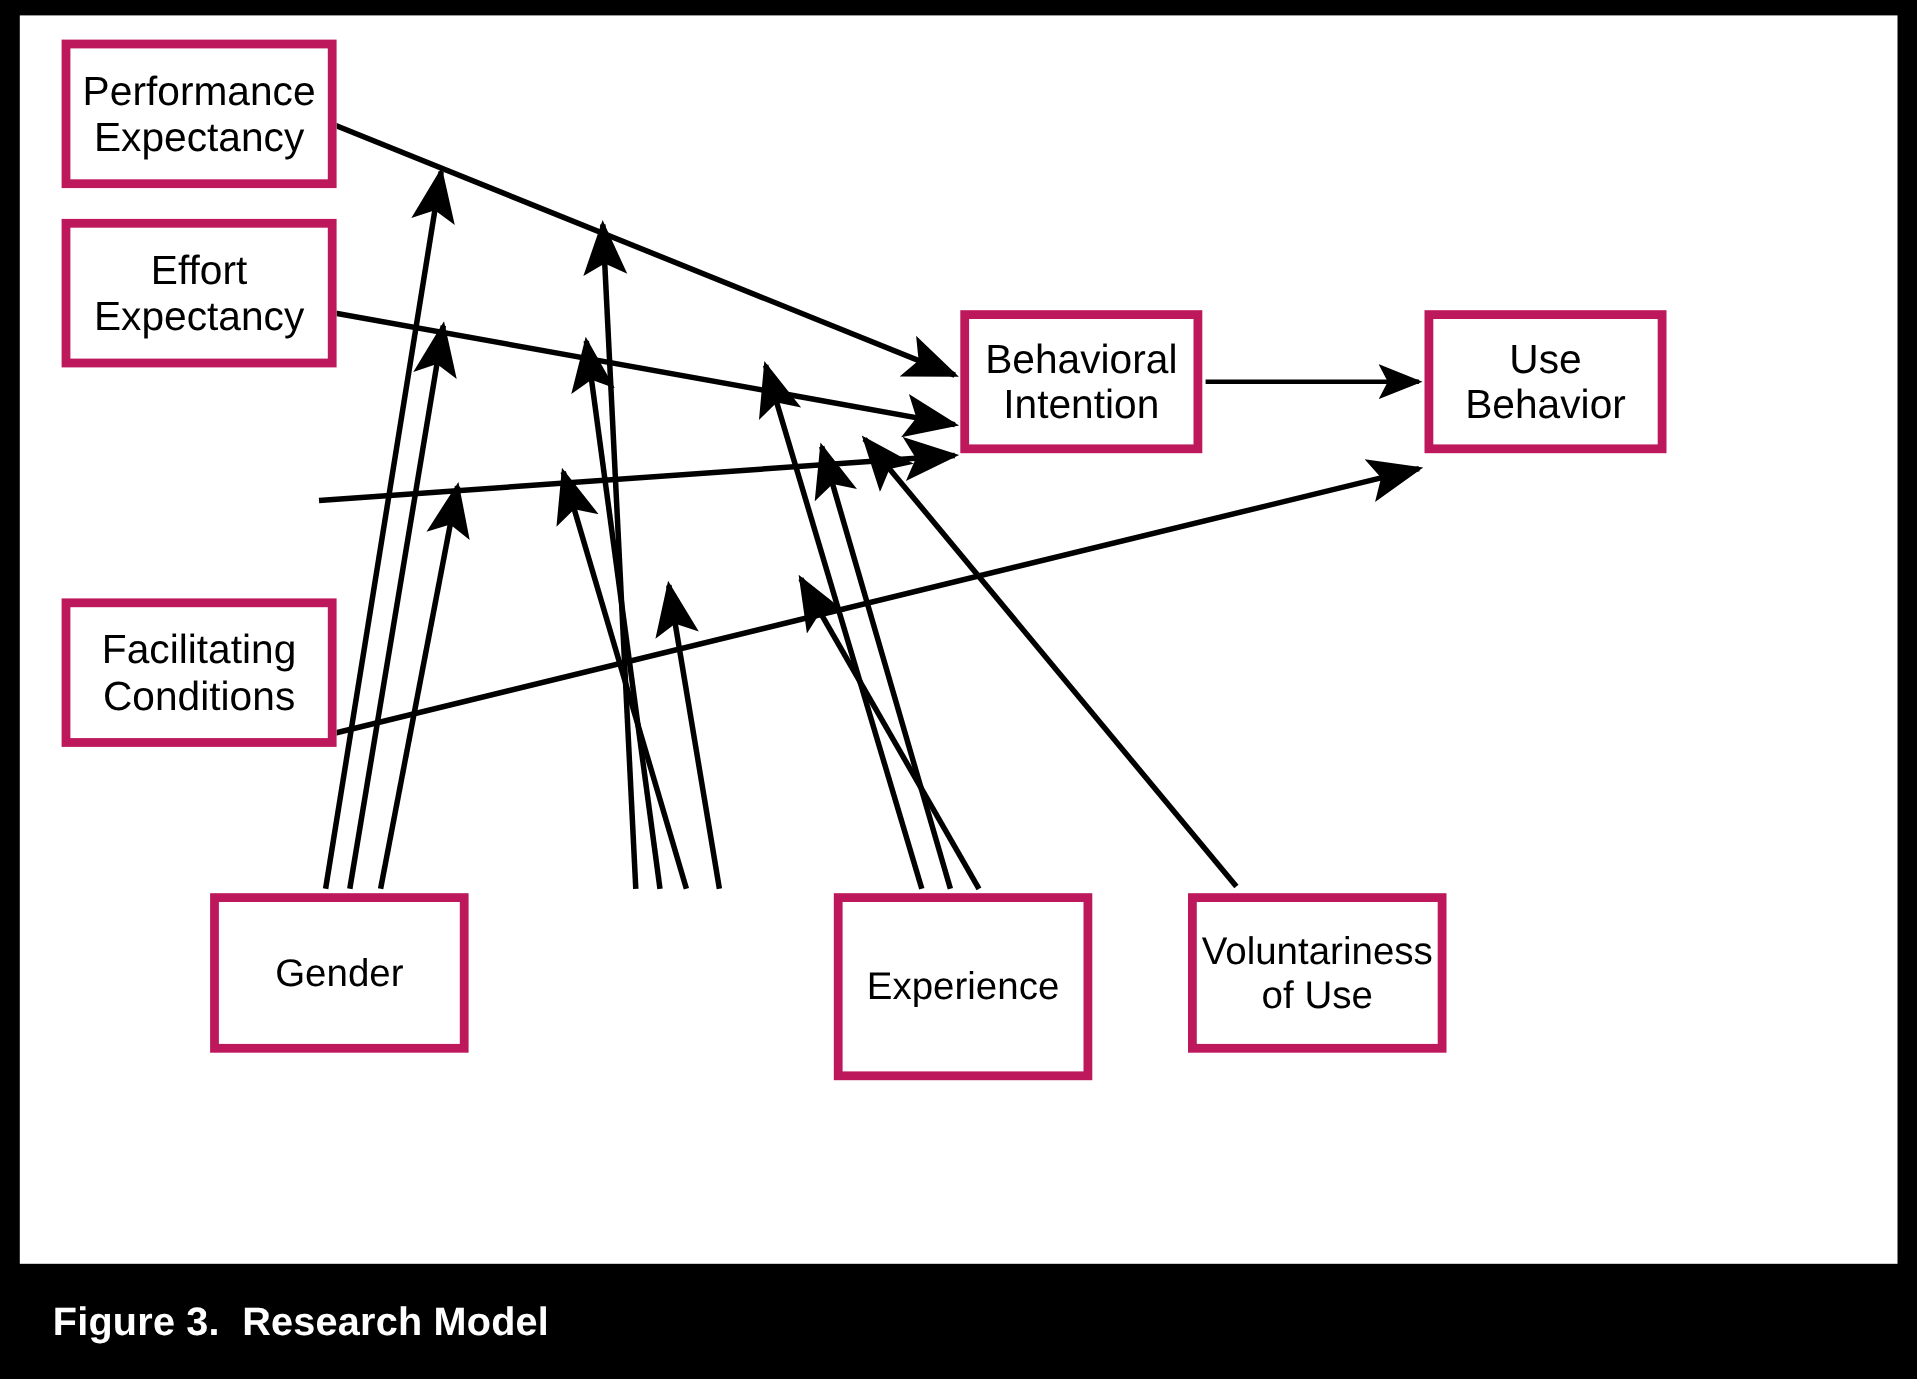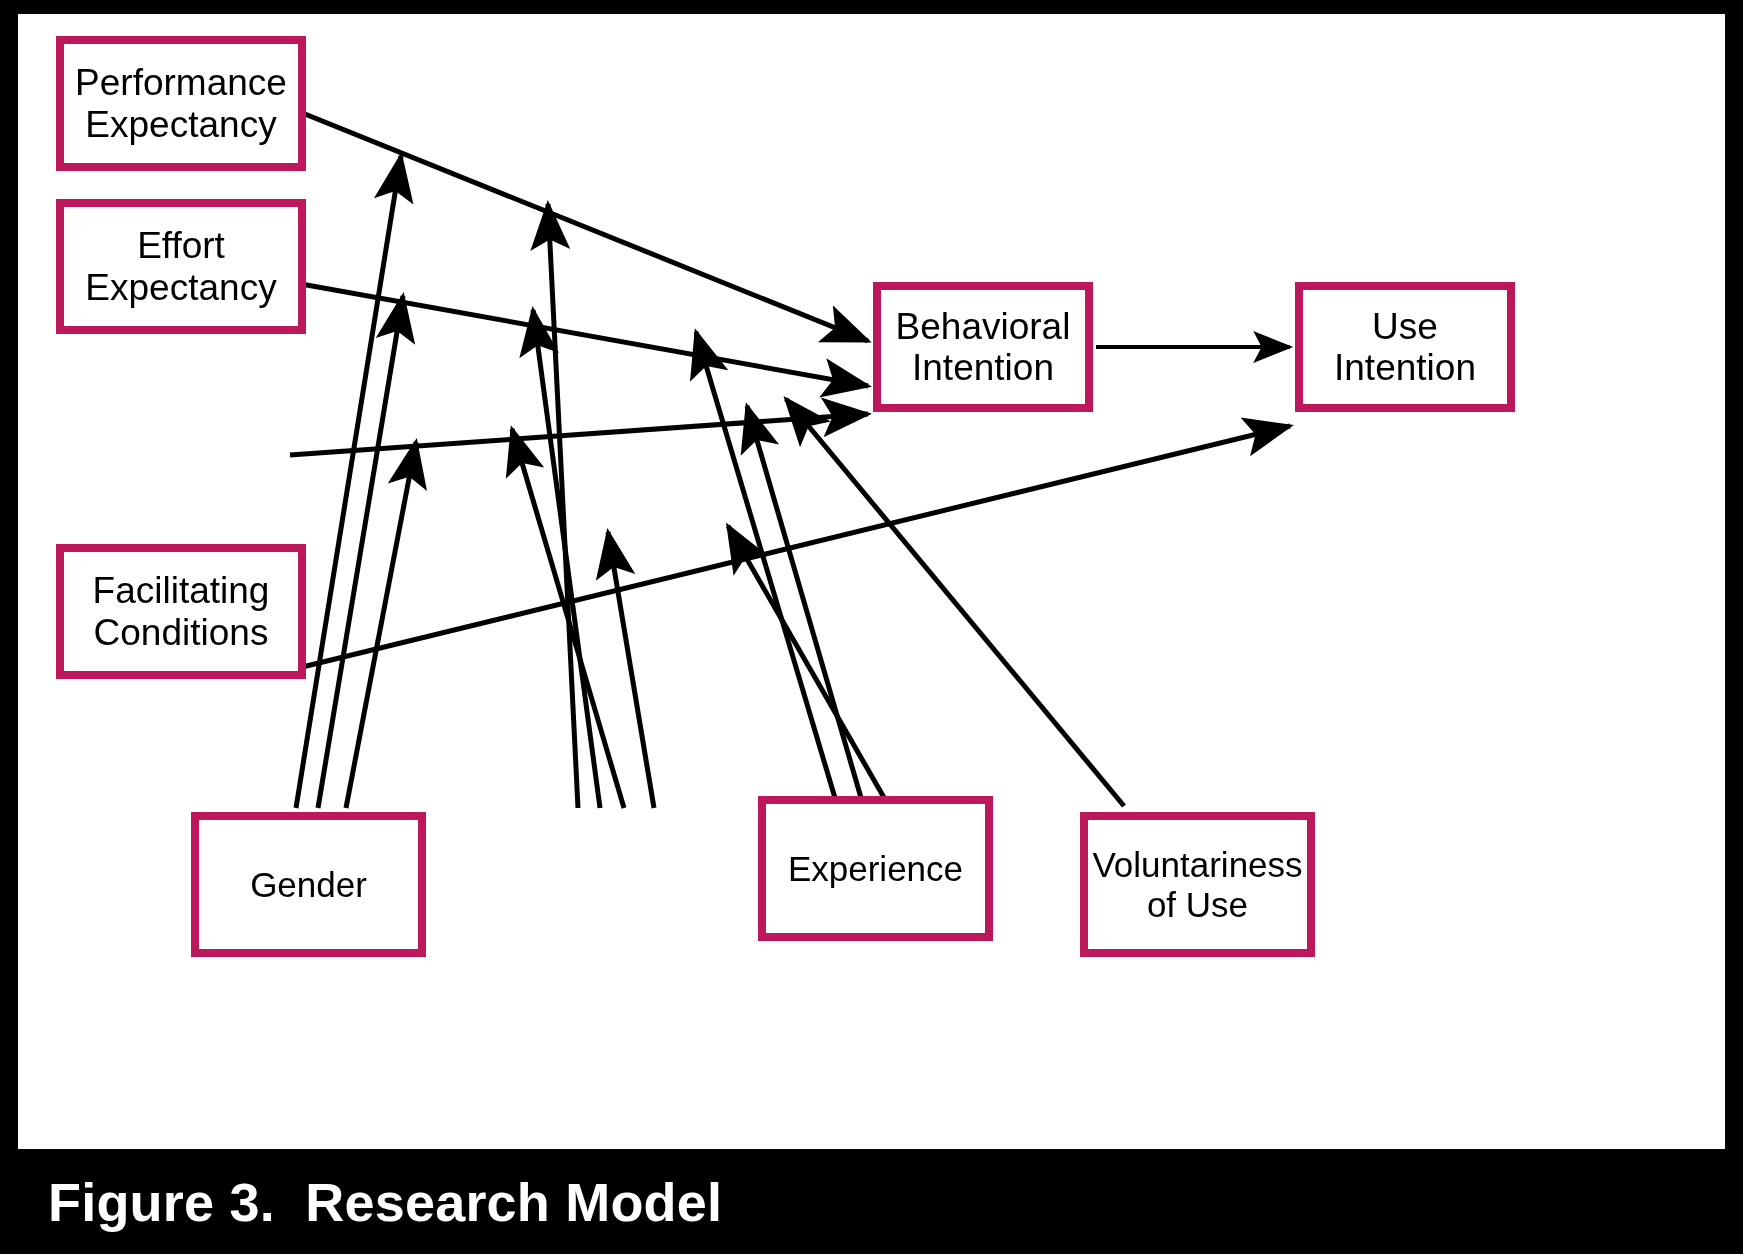--- a/index.html
+++ b/index.html
@@ -55,21 +55,21 @@
     left: 0;
     bottom: 0;
     width: 1743px;
     height: 105px;
     background: #000000;
     display: flex;
     align-items: center;
   }
   #caption-text {
     color: #ffffff;
-    font-size: 54px;
+    font-size: 36px;
     font-weight: bold;
     padding-left: 48px;
     white-space: pre;
     letter-spacing: 0.2px;
   }
 </style>
 </head>
 <body>
 
 <div id="figure">
@@ -125,27 +125,27 @@
       <span class="label">Facilitating
 Conditions</span>
     </div>
 
     <div class="node outcome" style="left:855px; top:268px; width:220px; height:130px;">
       <span class="label">Behavioral
 Intention</span>
     </div>
     <div class="node outcome" style="left:1277px; top:268px; width:220px; height:130px;">
       <span class="label">Use
-Intention</span>
+Behavior</span>
     </div>
 
     <div class="node moderator" style="left:173px; top:798px; width:235px; height:145px;">
       <span class="label">Gender</span>
     </div>
-    <div class="node moderator" style="left:740px; top:782px; width:235px; height:145px;">
+    <div class="node moderator" style="left:740px; top:798px; width:235px; height:170px;">
       <span class="label">Experience</span>
     </div>
     <div class="node moderator" style="left:1062px; top:798px; width:235px; height:145px;">
       <span class="label">Voluntariness
 of Use</span>
     </div>
 
   </div>
 
   <div id="caption-bar">

